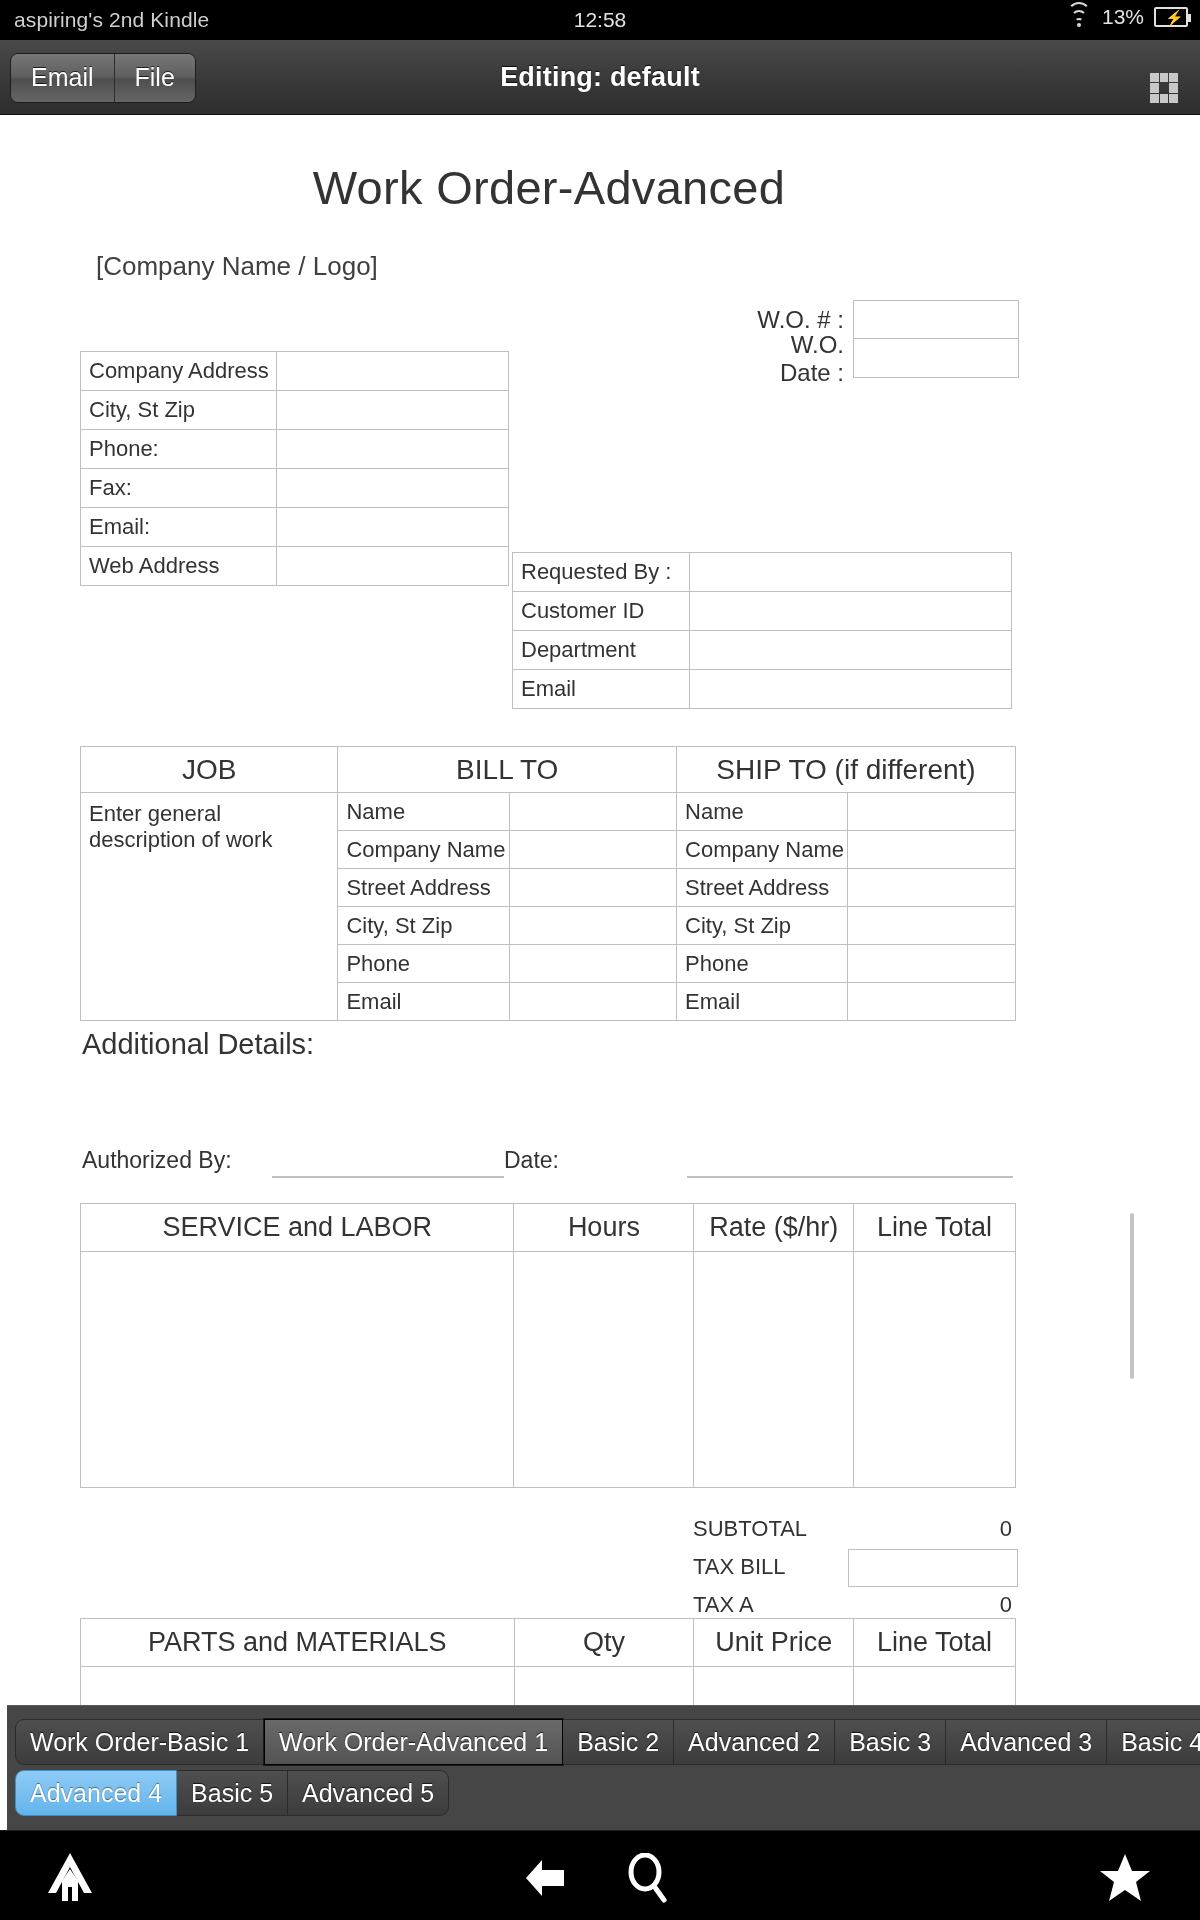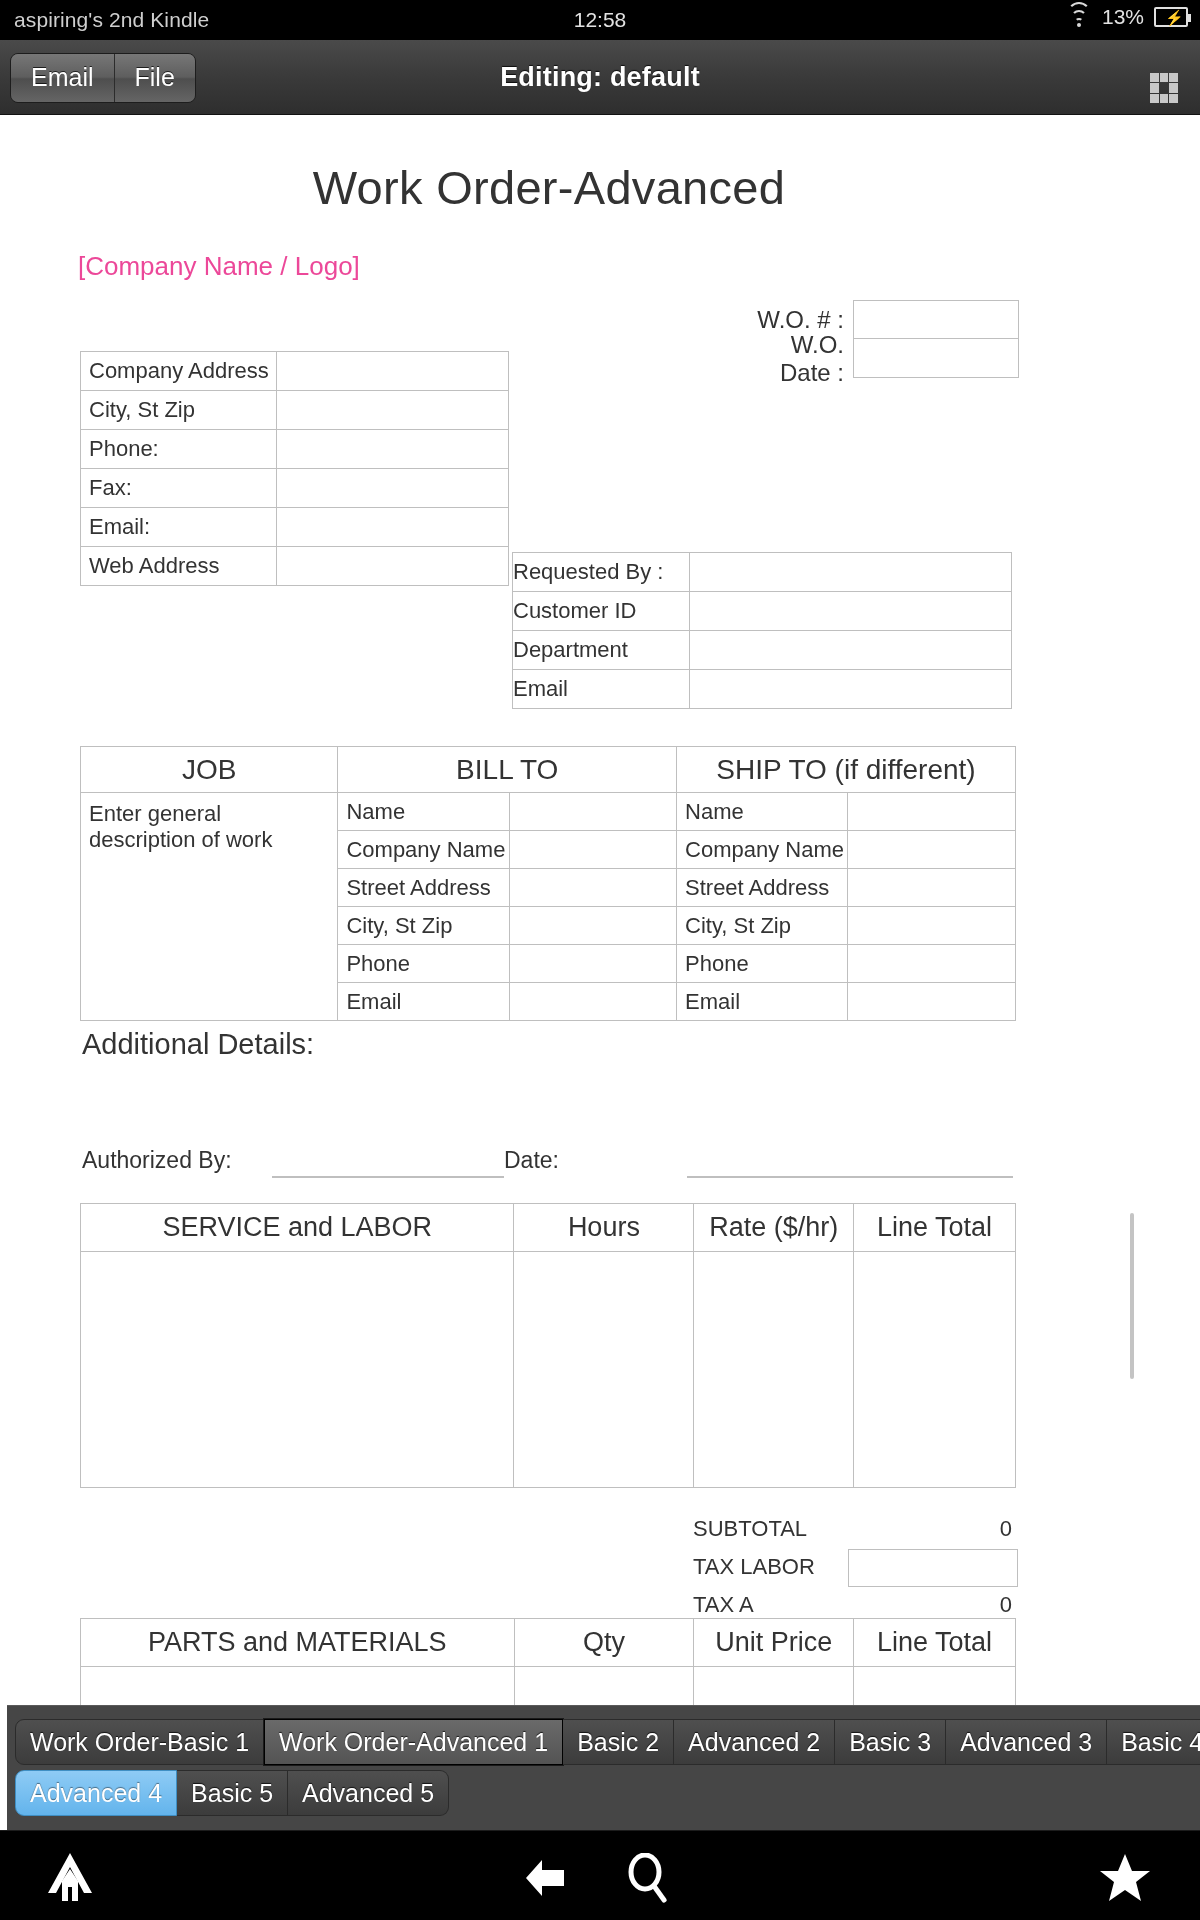--- a/index.html
+++ b/index.html
@@ -100,22 +100,22 @@
     overflow: hidden;
   }
   .doc-title {
     position: absolute; top: 45px; left: 0; width: 1090px;
     text-align: center;
     font-size: 47px; color: #333; font-weight: normal;
     letter-spacing: .3px;
     padding-left: 8px;
   }
   .company-logo {
-    position: absolute; top: 136px; left: 78px;
-    font-size: 26px; color: #ec4899;
+    position: absolute; top: 136px; left: 96px;
+    font-size: 26px; color: #404040;
   }
 
   
   .wo-block { position: absolute; top: 185px; left: 745px; }
   .wo-row { display: flex; align-items: center; height: 39px; }
   .wo-row .wo-lbl {
     width: 108px; text-align: right; padding-right: 9px;
     font-size: 24px; color: #333;
   }
   .wo-row .wo-input {
@@ -132,21 +132,21 @@
   .contact-table td { border: 1px solid #bfbfbf; height: 39px; }
   .contact-table td.k { width: 196px; padding-left: 8px; font-size: 22px; color: #333; }
   .contact-table td.v { width: 232px; }
 
   
   .req-table {
     position: absolute; top: 437px; left: 512px;
     border-collapse: collapse;
   }
   .req-table td { border: 1px solid #bfbfbf; height: 39px; }
-  .req-table td.k { width: 177px; font-size: 22px; color: #333; }
+  .req-table td.k { width: 177px; padding-left: 8px; font-size: 22px; color: #333; }
   .req-table td.v { width: 322px; }
 
   
   .jbs {
     position: absolute; top: 631px; left: 80px;
     width: 936px;
     border-collapse: collapse;
   }
   .jbs td, .jbs th { border: 1px solid #bfbfbf; }
   .jbs th {
@@ -464,21 +464,21 @@
       </tr>
     </tbody>
       </table>
 
     <div class="totals">
       <div class="tot-row">
         <span class="t-lbl">SUBTOTAL</span>
         <span class="t-val">0</span>
       </div>
       <div class="tot-row">
-        <span class="t-lbl">TAX LABOR</span>
+        <span class="t-lbl">TAX BILL</span>
         <span class="t-input"></span>
       </div>
       <div class="tot-row">
         <span class="t-lbl">TAX A</span>
         <span class="t-val">0</span>
       </div>
     </div>
 
     <table class="parts">
       <colgroup>

